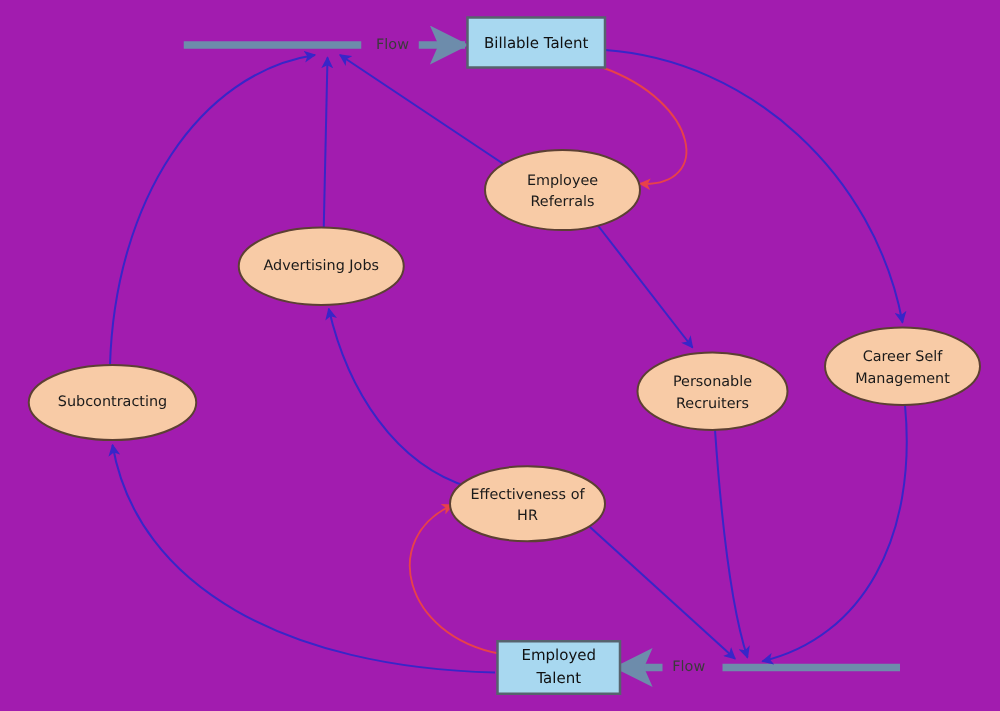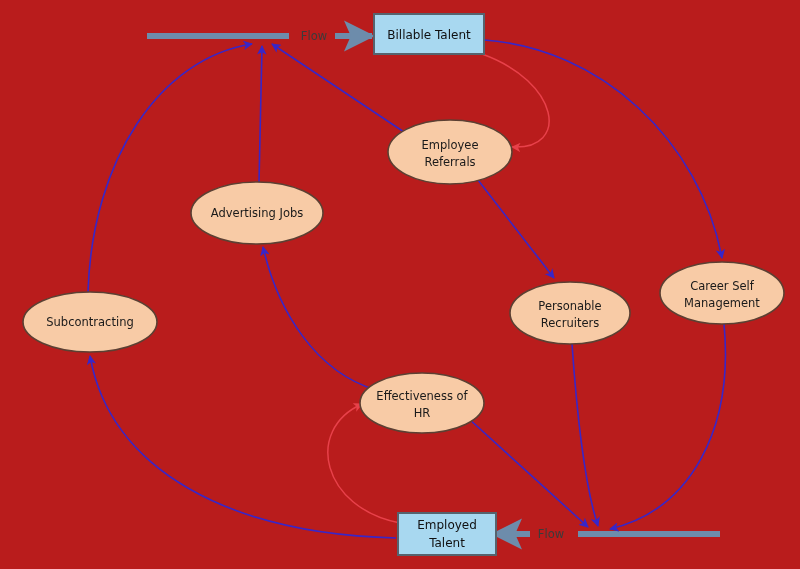--- a/index.html
+++ b/index.html
@@ -4,21 +4,21 @@
 <style>
   html, body {
     margin: 0;
     padding: 0;
     background: #ffffff;
   }
   #canvas-wrap {
     position: relative;
     width: 800px;
     height: 569px;
-    background: #b91c1c;
+    background: #a21caf;
     overflow: hidden;
     font-family: "DejaVu Sans", sans-serif;
   }
   svg.diagram {
     position: absolute;
     top: 0;
     left: 0;
     width: 800px;
     height: 569px;
   }

